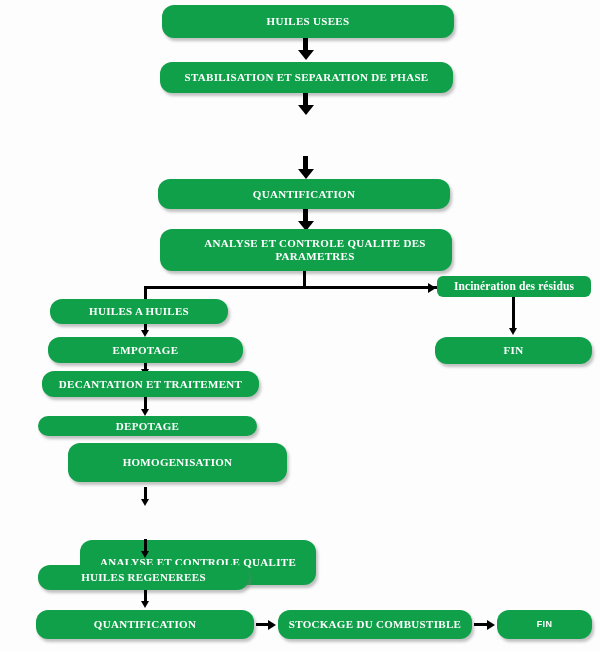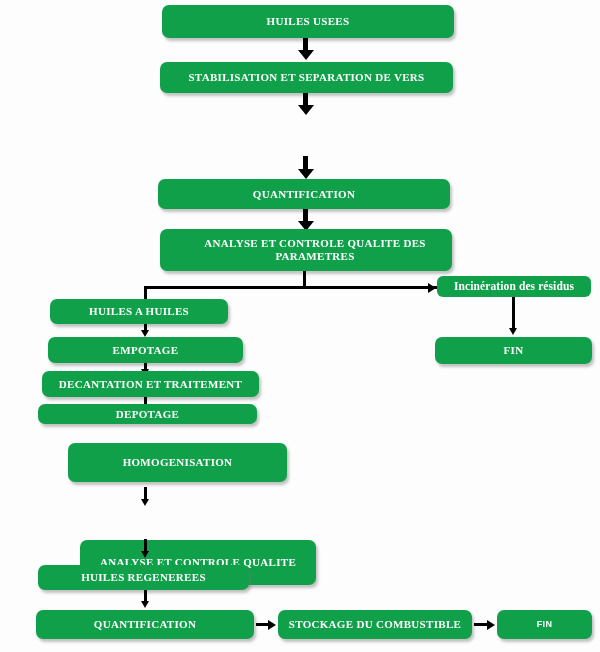--- a/index.html
+++ b/index.html
@@ -17,21 +17,21 @@
   }
   .node {
     position: absolute;
     background: #10a04a;
     color: #ffffff;
     font-weight: bold;
     text-align: center;
     display: flex;
     align-items: center;
     justify-content: center;
-    border-radius: 7px;
+    border-radius: 12px;
     box-shadow: 2px 3px 3px rgba(120,120,120,0.45);
     letter-spacing: 0.3px;
     line-height: 1.18;
     box-sizing: border-box;
     padding: 2px 6px;
     font-size: 11px;
   }
   .node.sharp {
     border-radius: 0;
     box-shadow: none;
@@ -77,21 +77,21 @@
 </head>
 <body>
 
 <div id="canvas">
 
   <div class="node" style="left:162px; top:5px; width:292px; height:33px;">HUILES USEES</div>
 
   <div class="conn" style="left:303px; top:38px; width:5px; height:14px;"></div>
   <div class="arrow-down-thick" style="left:297.5px; top:50px;"></div>
 
-  <div class="node" style="left:160px; top:62px; width:293px; height:31px;">STABILISATION ET SEPARATION DE VERS</div>
+  <div class="node" style="left:160px; top:62px; width:293px; height:31px;">STABILISATION ET SEPARATION DE PHASE</div>
 
   <div class="conn" style="left:303px; top:93px; width:5px; height:14px;"></div>
   <div class="arrow-down-thick" style="left:297.5px; top:105px;"></div>
 
 
   <div class="conn" style="left:303px; top:156px; width:5px; height:16px;"></div>
   <div class="arrow-down-thick" style="left:297.5px; top:169px;"></div>
 
   <div class="node" style="left:158px; top:179px; width:292px; height:30px;">QUANTIFICATION</div>
 
@@ -120,21 +120,21 @@
   <div class="node" style="left:48px; top:337px; width:195px; height:26px;">EMPOTAGE</div>
 
   <div class="conn" style="left:144px; top:363px; width:3px; height:9px;"></div>
   <div class="arrow-down-thin" style="left:141px; top:369px;"></div>
 
   <div class="node" style="left:42px; top:371px; width:217px; height:26px;">DECANTATION  ET TRAITEMENT</div>
 
   <div class="conn" style="left:144px; top:397px; width:3px; height:14px;"></div>
   <div class="arrow-down-thin" style="left:141px; top:409px;"></div>
 
-  <div class="node" style="left:38px; top:404px; width:219px; height:20px;">DEPOTAGE</div>
+  <div class="node" style="left:38px; top:416px; width:219px; height:20px;">DEPOTAGE</div>
 
   <div class="conn" style="left:144px; top:444px; width:3px; height:14px;"></div>
   <div class="arrow-down-thin" style="left:141px; top:456px;"></div>
 
   <div class="node" style="left:36px; top:443px; width:219px; height:39px;margin-left:32px;">HOMOGENISATION</div>
 
   <div class="conn" style="left:144px; top:487px; width:3px; height:15px;"></div>
   <div class="arrow-down-thin" style="left:141px; top:499px;"></div>
 
   <div class="node" style="left:36px; top:540px; width:236px; height:45px;margin-left:44px;">ANALYSE ET CONTROLE QUALITE</div>

